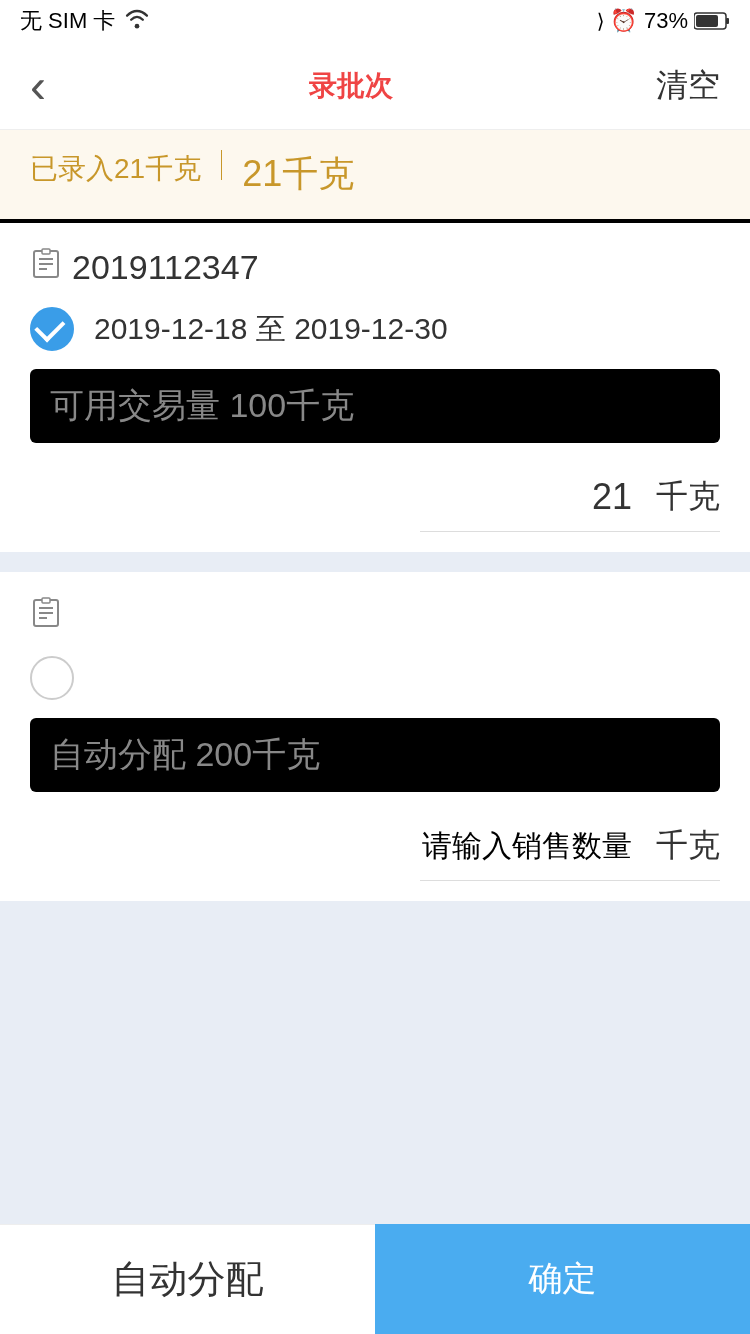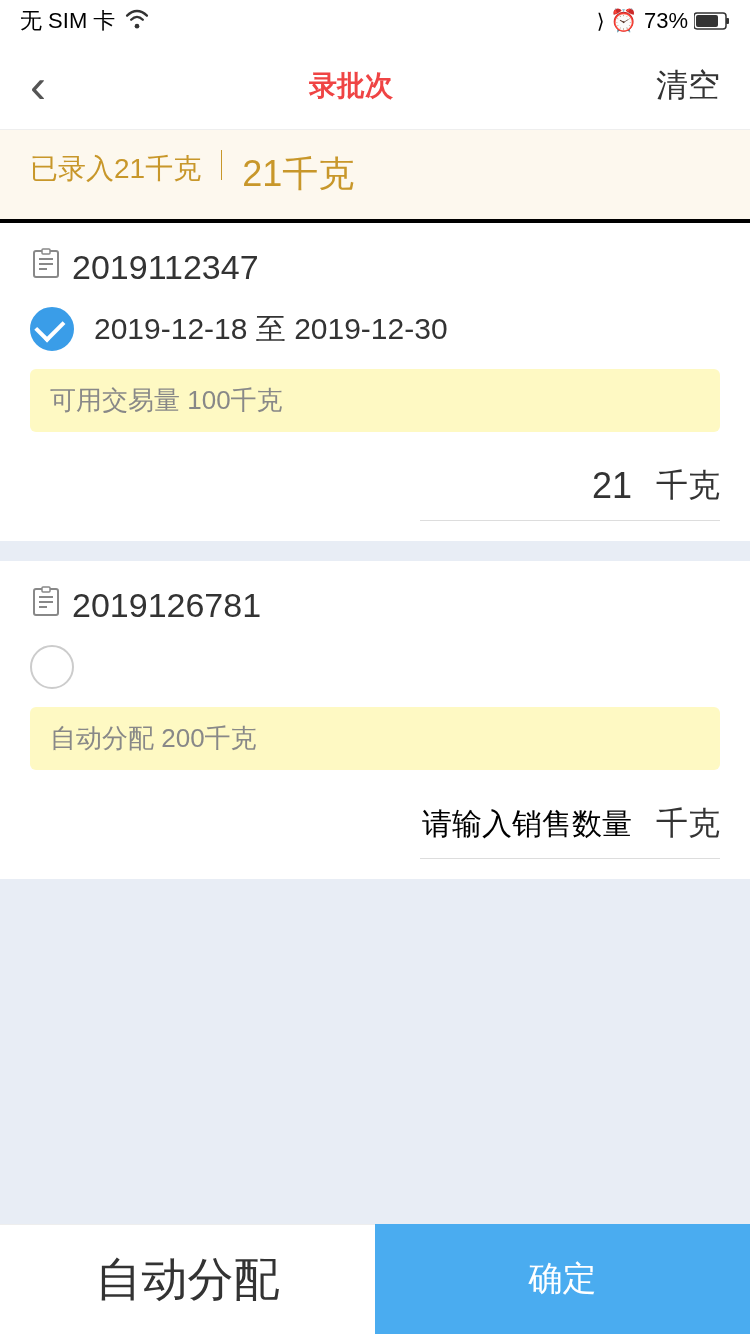--- a/index.html
+++ b/index.html
@@ -145,24 +145,24 @@
       transform: rotate(-45deg) translateY(-3px);
       display: block;
     }
     .batch-date {
       font-size: 30px;
       color: #333;
     }
 
     .batch-avail-row {
       margin: 8px 30px 16px 30px;
-      background: #fef9c3;
+      background: #000000;
       border-radius: 6px;
       padding: 14px 20px;
-      font-size: 26px;
+      font-size: 34px;
       color: #888;
     }
 
     .quantity-row {
       display: flex;
       align-items: center;
       justify-content: flex-end;
       padding: 16px 30px 8px 30px;
       gap: 24px;
     }
@@ -204,21 +204,21 @@
       height: 110px;
       display: flex;
       position: fixed;
       bottom: 0;
       left: 0;
     }
     .btn-auto {
       flex: 1;
       background: #fff;
       border: none;
-      font-size: 46px;
+      font-size: 38px;
       color: #333;
       display: flex;
       align-items: center;
       justify-content: center;
       cursor: pointer;
       border-top: 1px solid #eee;
     }
     .btn-confirm {
       flex: 1;
       background: #4aacf0;
@@ -311,21 +311,20 @@
     <div class="batch-header">
       <span class="batch-icon">
         <svg width="32" height="32" viewBox="0 0 32 32" fill="none">
           <rect x="4" y="4" width="24" height="26" rx="2" stroke="#888" stroke-width="2" fill="none"></rect>
           <line x1="9" y1="12" x2="23" y2="12" stroke="#888" stroke-width="2"></line>
           <line x1="9" y1="17" x2="23" y2="17" stroke="#888" stroke-width="2"></line>
           <line x1="9" y1="22" x2="17" y2="22" stroke="#888" stroke-width="2"></line>
           <rect x="12" y="2" width="8" height="5" rx="1" fill="#fff" stroke="#888" stroke-width="1.5"></rect>
         </svg>
       </span>
-      <span class="batch-number">2019126781</span>
     </div>
     <div class="batch-row">
       <div class="radio-circle"></div>
     </div>
     <div class="batch-avail-row">自动分配 200千克</div>
     <div class="quantity-row">
       <span class="quantity-input-placeholder">请输入销售数量</span>
       <span class="quantity-unit">千克</span>
     </div>
     <div class="divider-line-right"></div>

